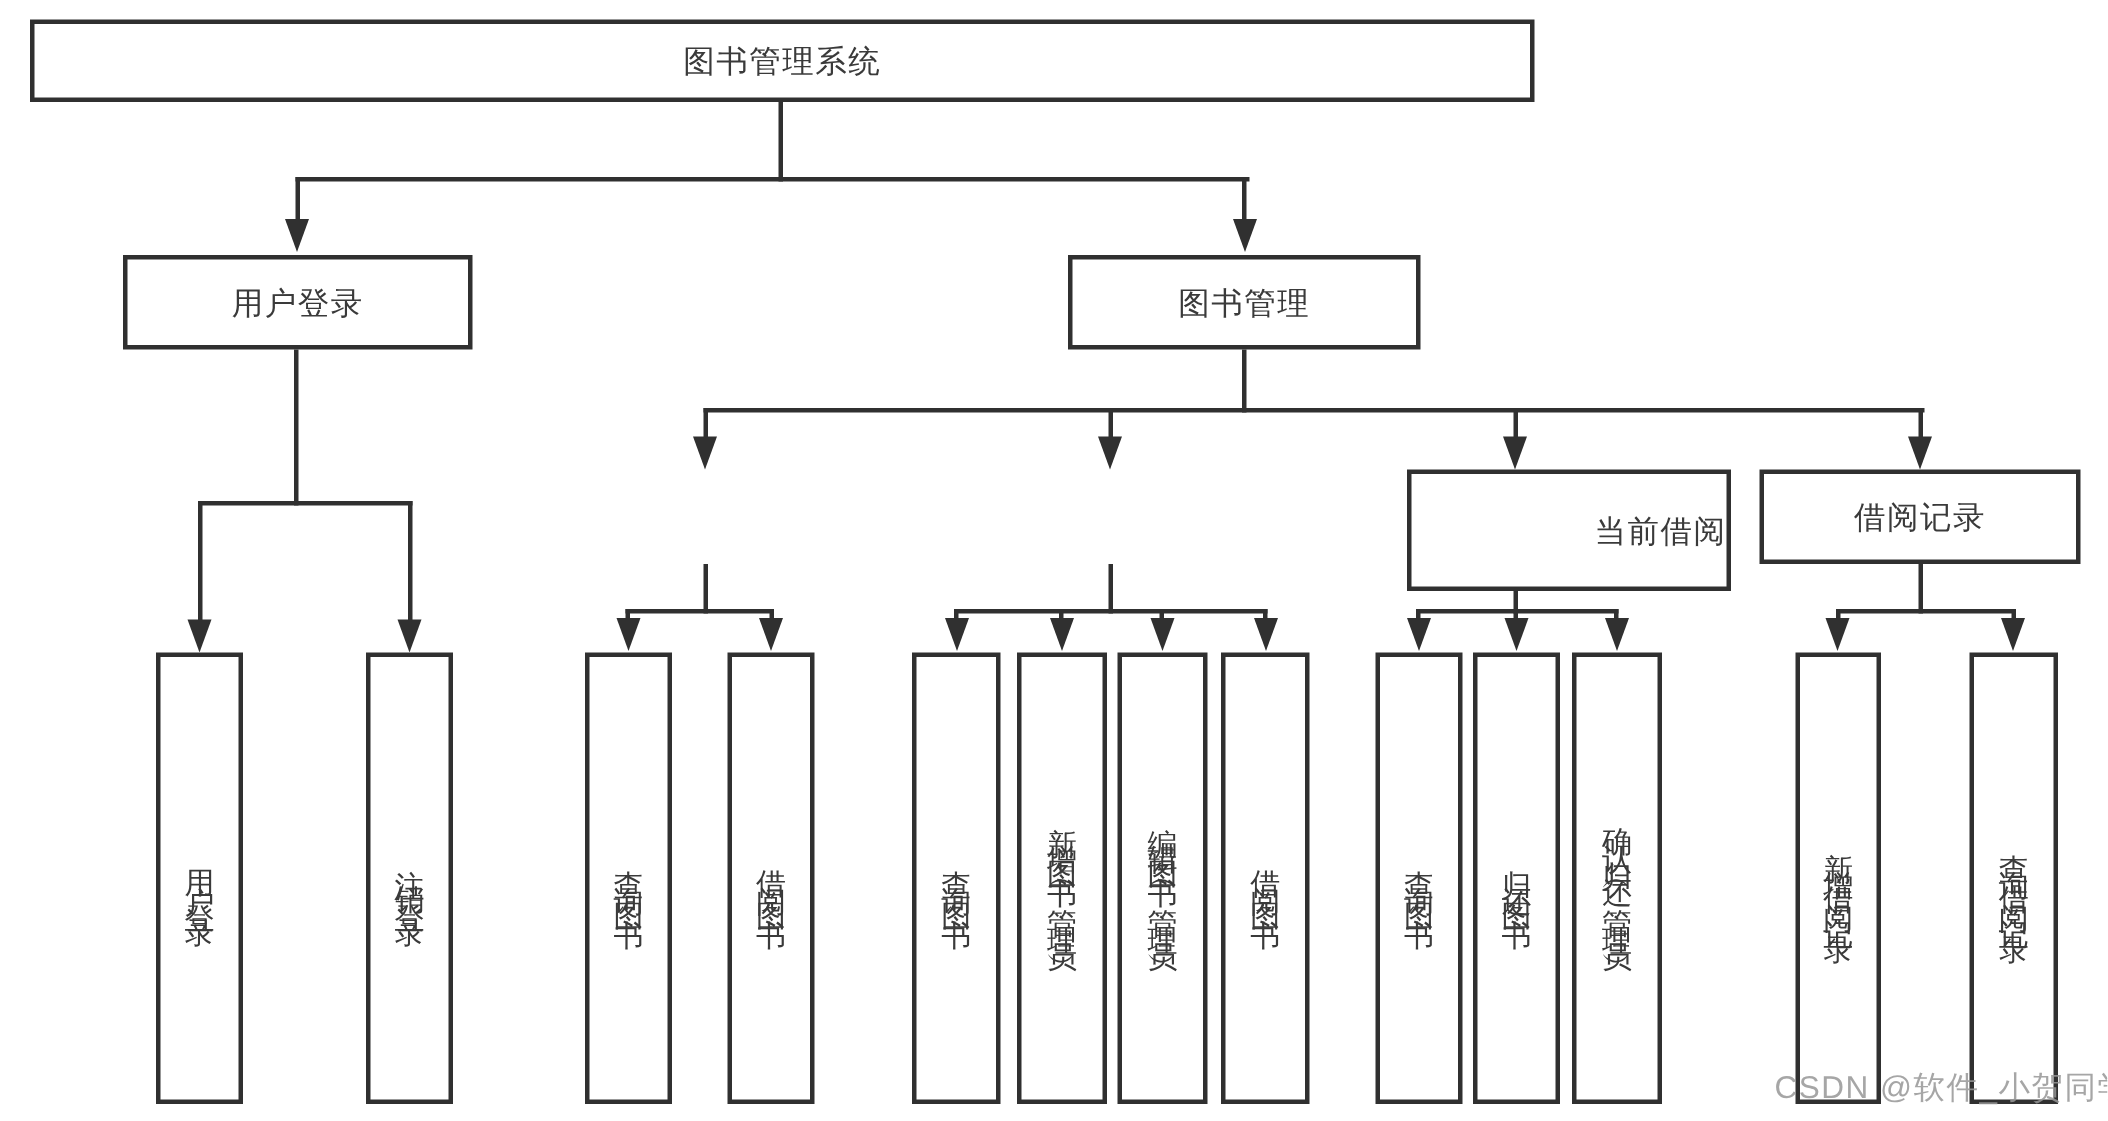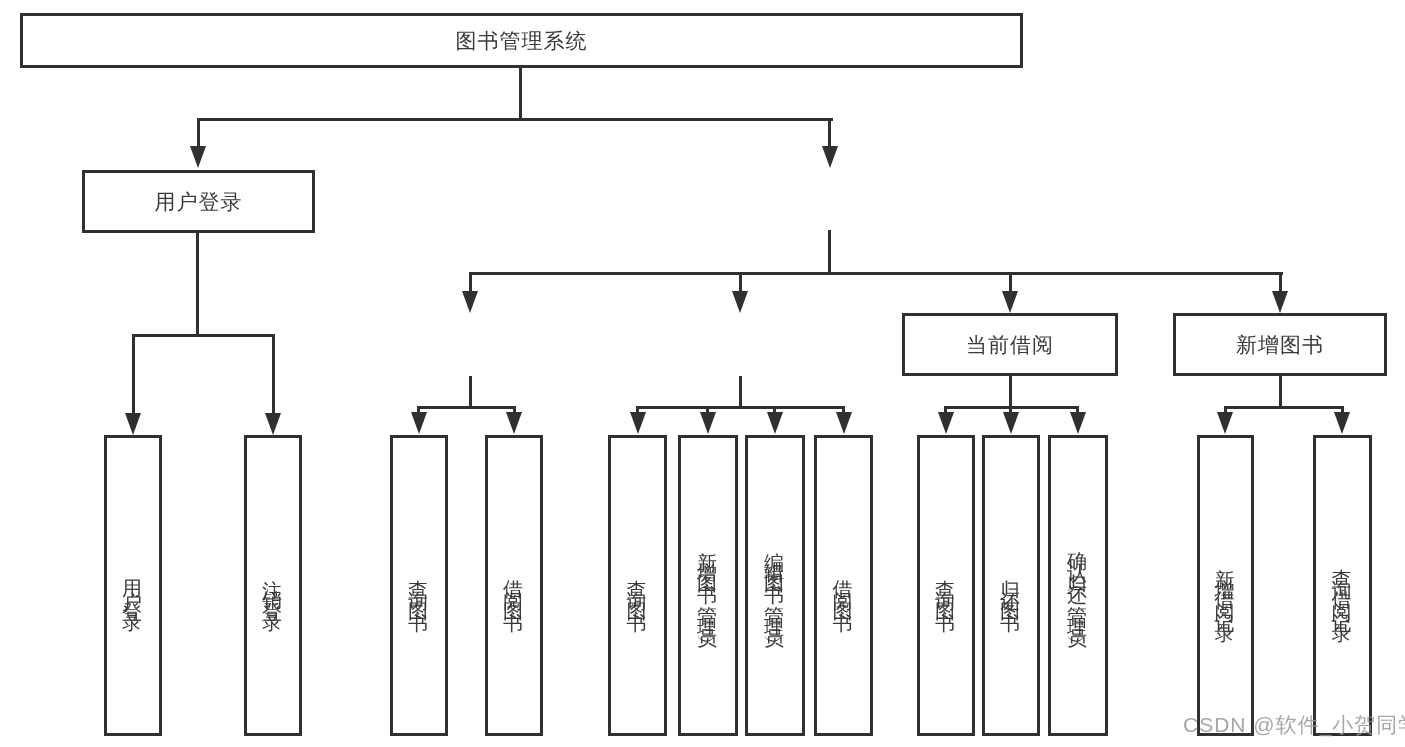--- a/index.html
+++ b/index.html
@@ -61,44 +61,47 @@
   <div class="line" style="left:519px;top:65px;width:3px;height:56px;"></div>
   <div class="line" style="left:197px;top:118px;width:636px;height:3px;"></div>
   <div class="line" style="left:197px;top:118px;width:3px;height:32px;"></div>
   <div class="line" style="left:828px;top:118px;width:3px;height:32px;"></div>
   <div class="arrow" style="left:190px;top:146px;"></div>
   <div class="arrow" style="left:822px;top:146px;"></div>
 
   <div class="hbox" style="left:82px;top:170px;width:233px;height:63px;">
     <span>用户登录</span>
   </div>
+  <div class="hbox" style="left:712px;top:170px;width:235px;height:63px;">
+    <span>图书管理</span>
+  </div>
 
   <div class="line" style="left:196px;top:230px;width:3px;height:107px;"></div>
   <div class="line" style="left:132px;top:334px;width:143px;height:3px;"></div>
   <div class="line" style="left:132px;top:334px;width:3px;height:80px;"></div>
   <div class="line" style="left:272px;top:334px;width:3px;height:80px;"></div>
   <div class="arrow" style="left:125px;top:413px;"></div>
   <div class="arrow" style="left:265px;top:413px;"></div>
 
   <div class="line" style="left:828px;top:230px;width:3px;height:45px;"></div>
   <div class="line" style="left:469px;top:272px;width:814px;height:3px;"></div>
   <div class="line" style="left:469px;top:272px;width:3px;height:22px;"></div>
   <div class="line" style="left:739px;top:272px;width:3px;height:22px;"></div>
   <div class="line" style="left:1009px;top:272px;width:3px;height:22px;"></div>
   <div class="line" style="left:1279px;top:272px;width:3px;height:22px;"></div>
   <div class="arrow" style="left:462px;top:291px;"></div>
   <div class="arrow" style="left:732px;top:291px;"></div>
   <div class="arrow" style="left:1002px;top:291px;"></div>
   <div class="arrow" style="left:1272px;top:291px;"></div>
 
-  <div class="hbox" style="left:902px;top:313px;width:216px;height:63px;">
+  <div class="hbox" style="left:938px;top:313px;width:216px;height:81px;justify-content:flex-end;">
     <span>当前借阅</span>
   </div>
   <div class="hbox" style="left:1173px;top:313px;width:214px;height:63px;">
-    <span>新增图书</span>
+    <span>借阅记录</span>
   </div>
 
   <div class="line" style="left:469px;top:376px;width:3px;height:33px;"></div>
   <div class="line" style="left:739px;top:376px;width:3px;height:33px;"></div>
   <div class="line" style="left:1009px;top:376px;width:3px;height:33px;"></div>
   <div class="line" style="left:1279px;top:376px;width:3px;height:33px;"></div>
 
   <div class="line" style="left:417px;top:406px;width:99px;height:3px;"></div>
   <div class="line" style="left:636px;top:406px;width:209px;height:3px;"></div>
   <div class="line" style="left:944px;top:406px;width:135px;height:3px;"></div>

